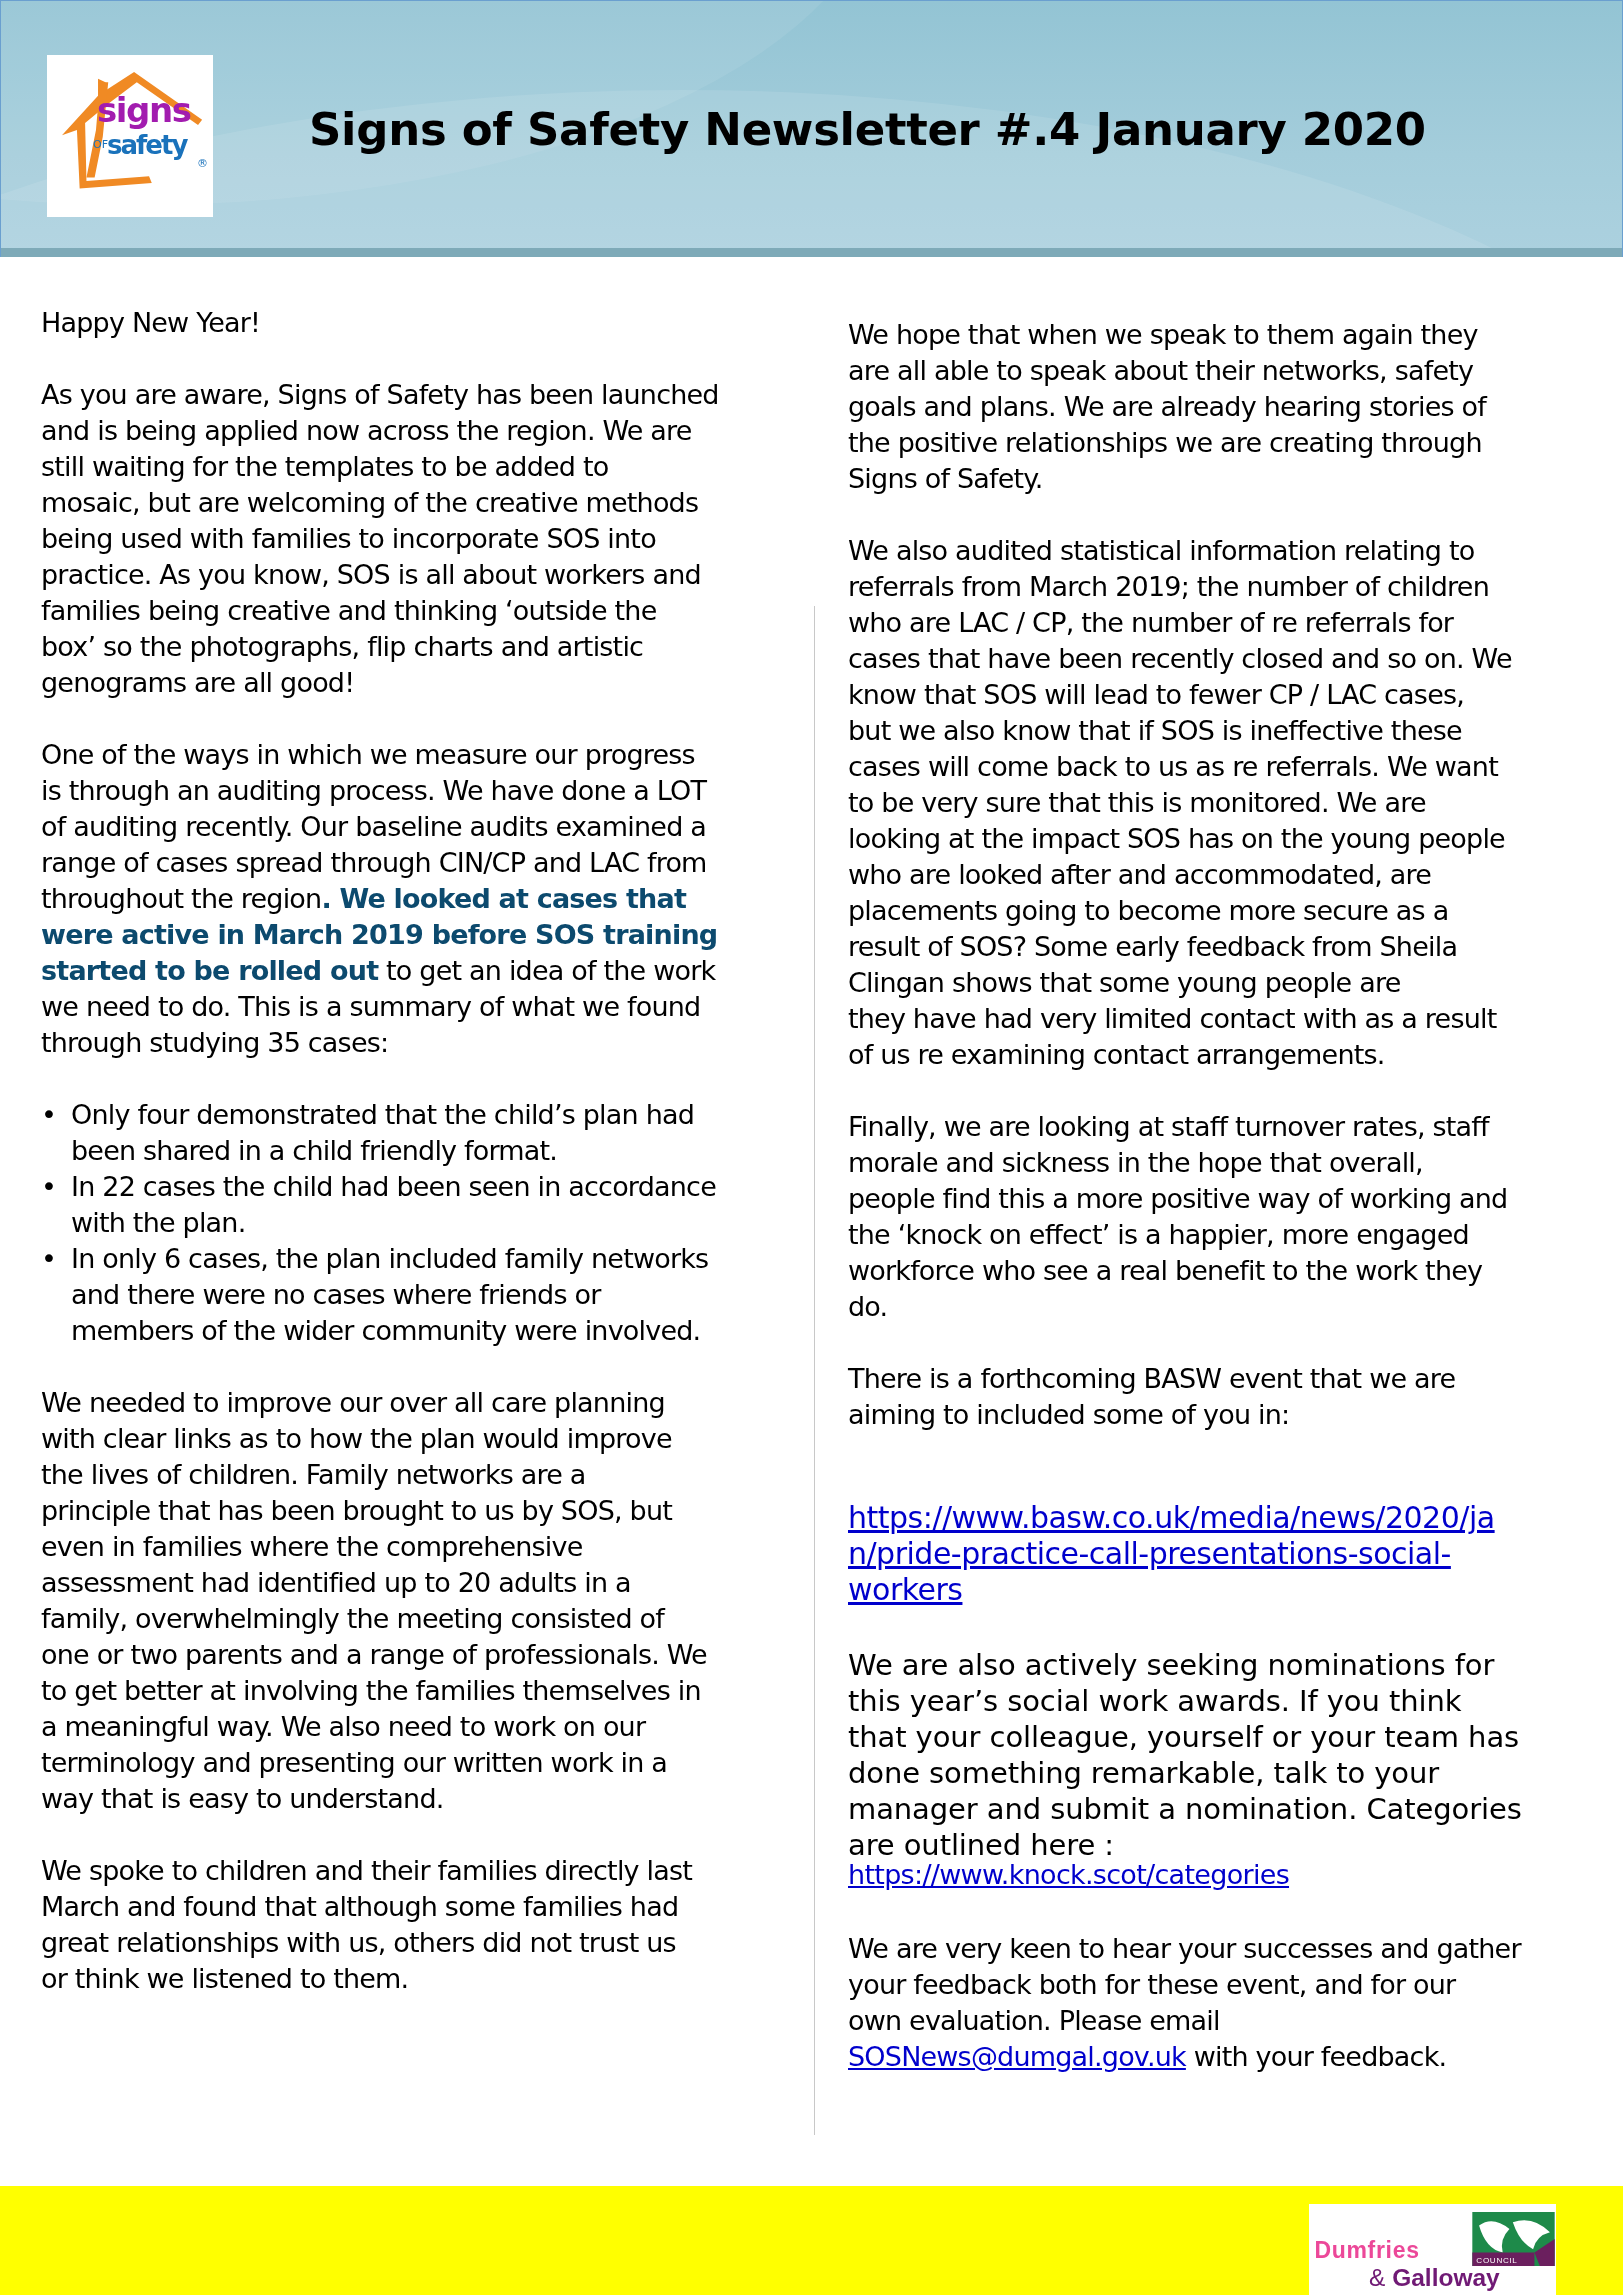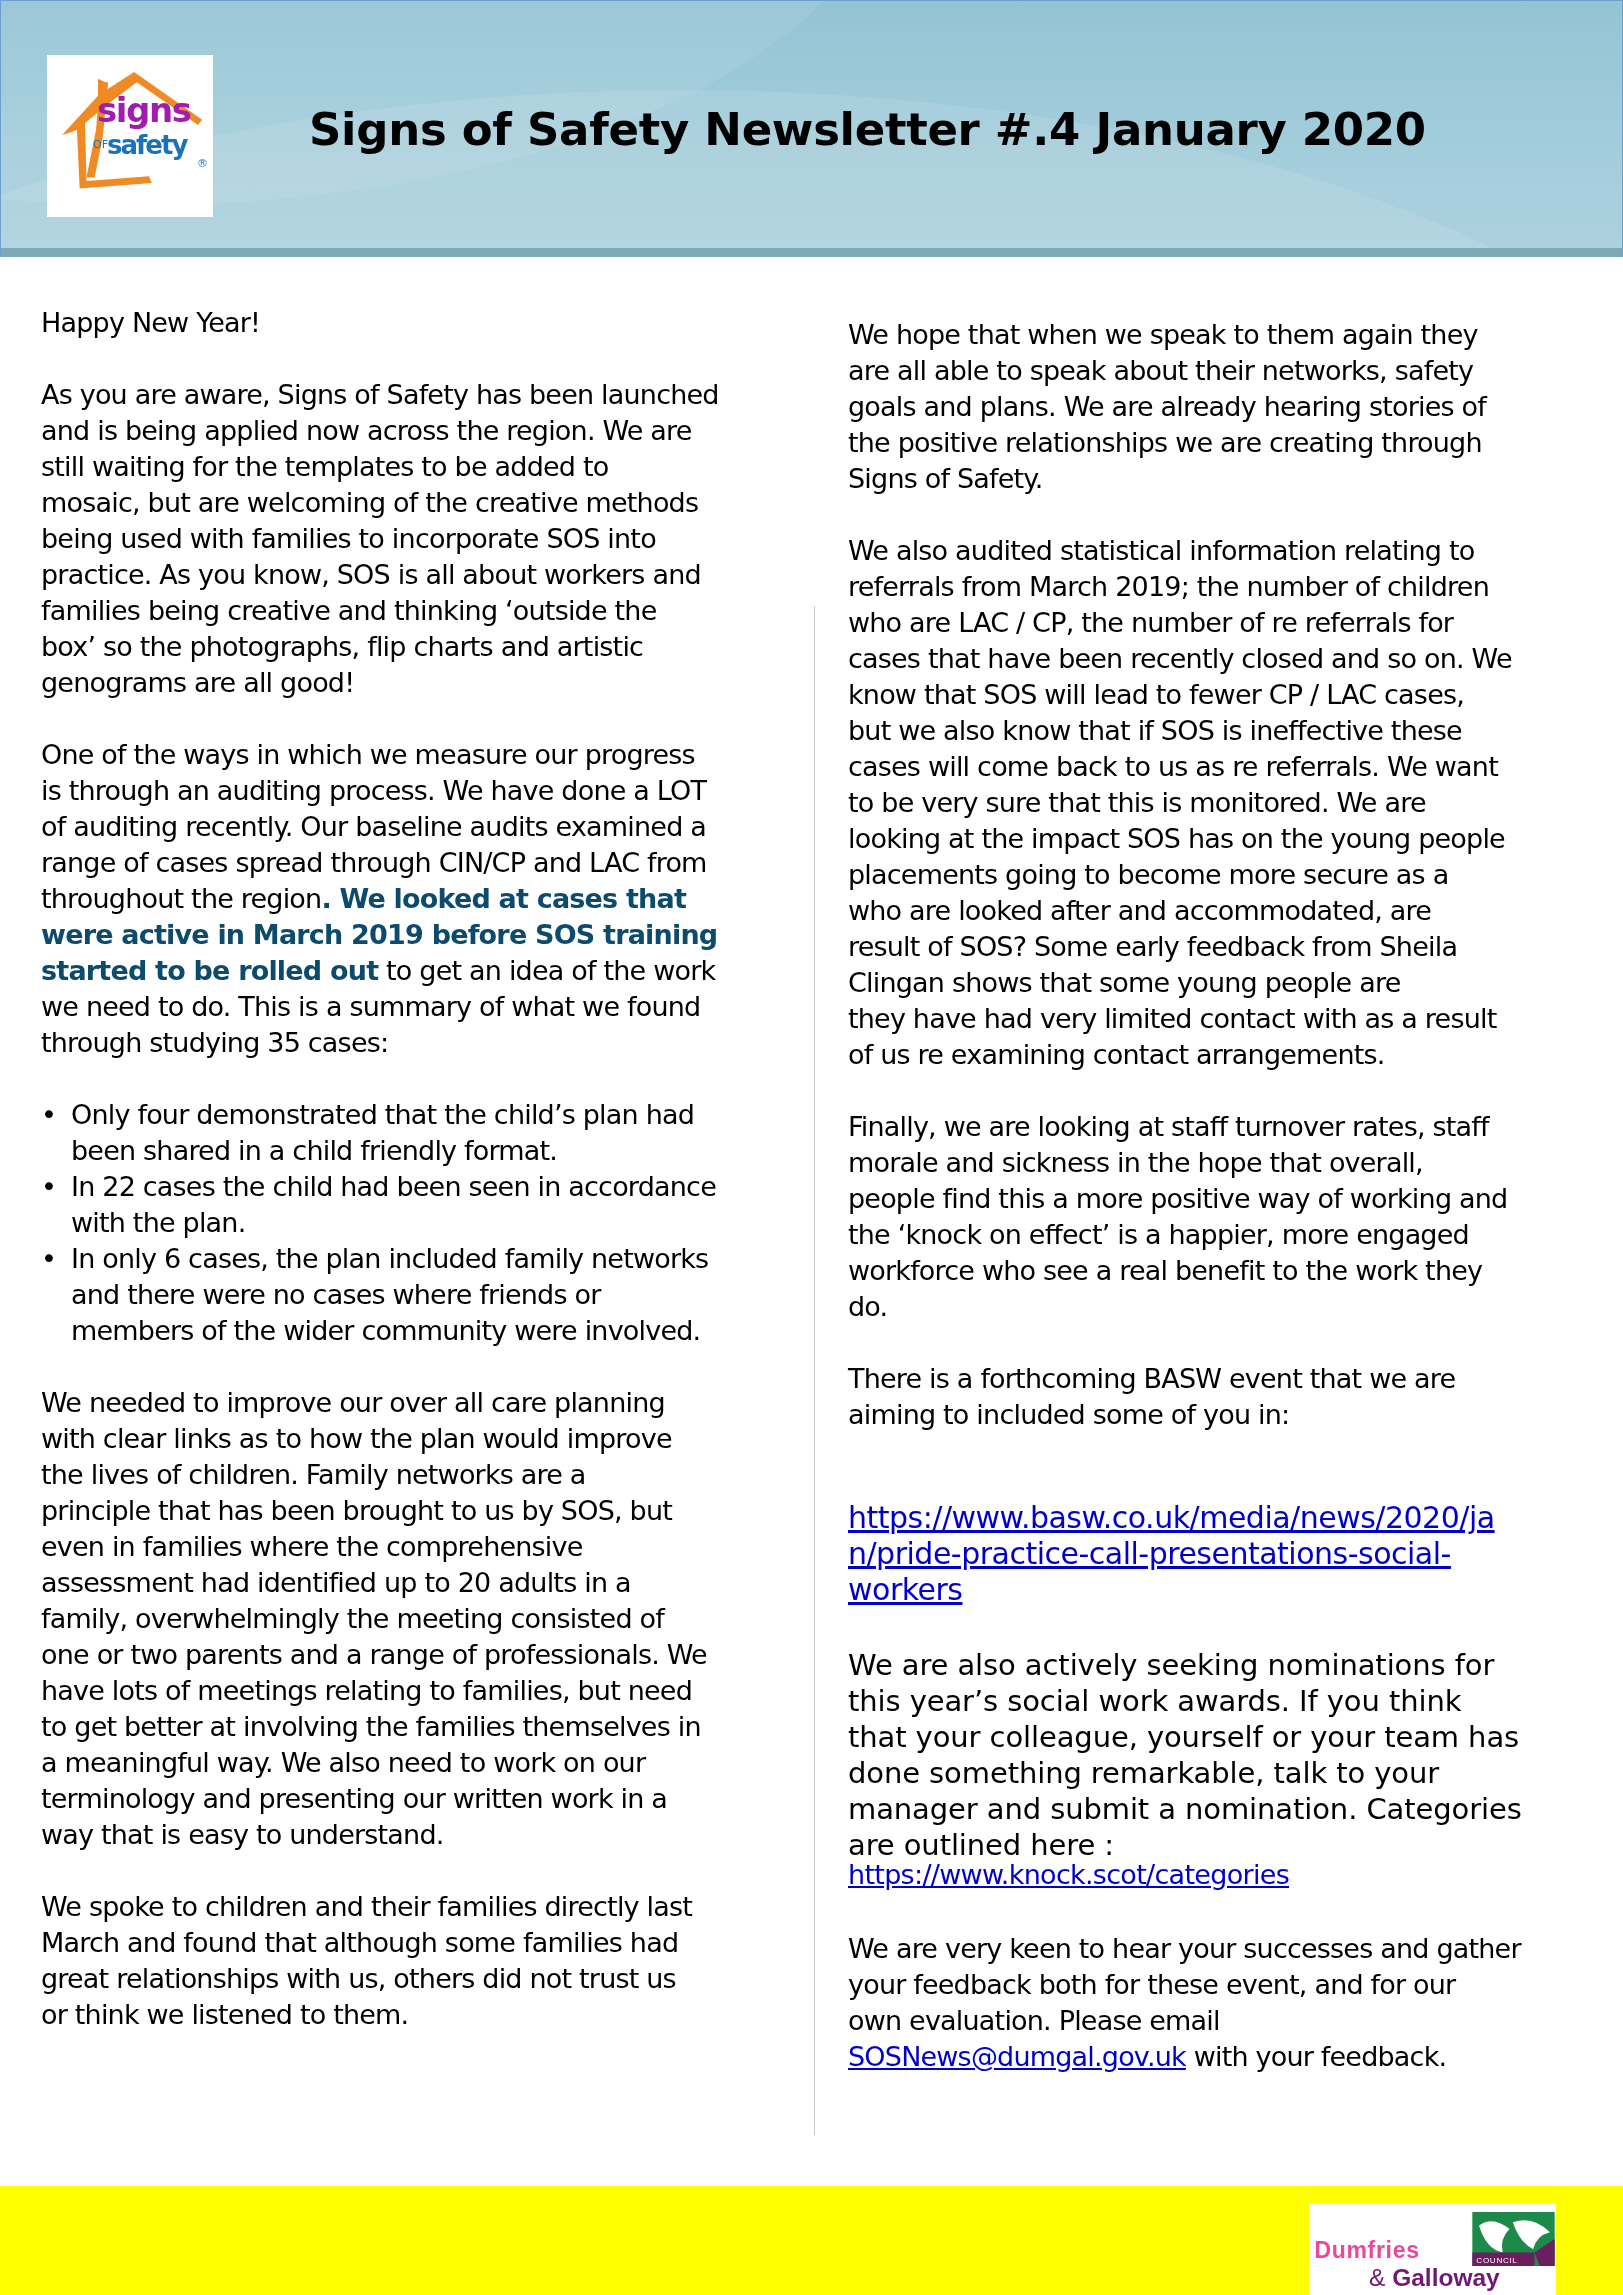--- a/index.html
+++ b/index.html
@@ -143,21 +143,20 @@
 
   <div>
     <span class="line">We needed to improve our over all care planning</span>
     <span class="line">with clear links as to how the plan would improve</span>
     <span class="line">the lives of children. Family networks are a</span>
     <span class="line">principle that has been brought to us by SOS, but</span>
     <span class="line">even in families where the comprehensive</span>
     <span class="line">assessment had identified up to 20 adults in a</span>
     <span class="line">family, overwhelmingly the meeting consisted of</span>
     <span class="line">one or two parents and a range of professionals. We</span>
-    <span class="line">have lots of meetings relating to families, but need</span>
     <span class="line">to get better at involving the families themselves in</span>
     <span class="line">a meaningful way. We also need to work on our</span>
     <span class="line">terminology and presenting our written work in a</span>
     <span class="line">way that is easy to understand.</span>
   </div>
   <span class="line"></span>
 
   <div>
     <span class="line">We spoke to children and their families directly last</span>
     <span class="line">March and found that although some families had</span>
@@ -181,22 +180,22 @@
   <div>
     <span class="line">We also audited statistical information relating to</span>
     <span class="line">referrals from March 2019; the number of children</span>
     <span class="line">who are LAC / CP, the number of re referrals for</span>
     <span class="line">cases that have been recently closed and so on. We</span>
     <span class="line">know that SOS will lead to fewer CP / LAC cases,</span>
     <span class="line">but we also know that if SOS is ineffective these</span>
     <span class="line">cases will come back to us as re referrals. We want</span>
     <span class="line">to be very sure that this is monitored. We are</span>
     <span class="line">looking at the impact SOS has on the young people</span>
+    <span class="line">who are looked after and accommodated, are</span>
     <span class="line">placements going to become more secure as a</span>
-    <span class="line">who are looked after and accommodated, are</span>
     <span class="line">result of SOS? Some early feedback from Sheila</span>
     <span class="line">Clingan shows that some young people  are</span>
     <span class="line">they have had very limited contact with as a result</span>
     <span class="line">of us re examining contact arrangements.</span>
   </div>
   <span class="line"></span>
 
   <div>
     <span class="line">Finally, we are looking at staff turnover rates, staff</span>
     <span class="line">morale and sickness in the hope that overall,</span>

